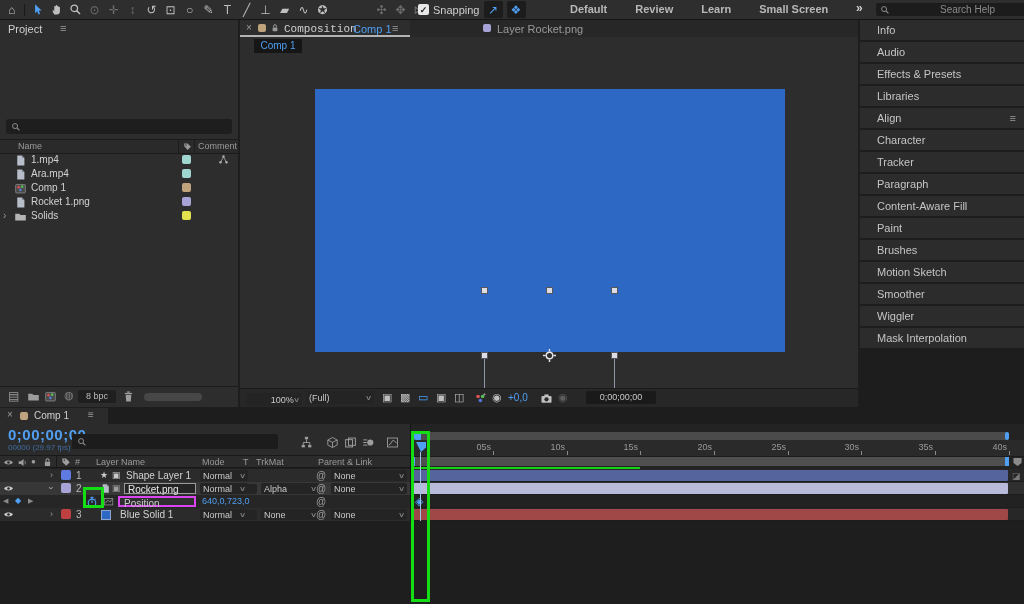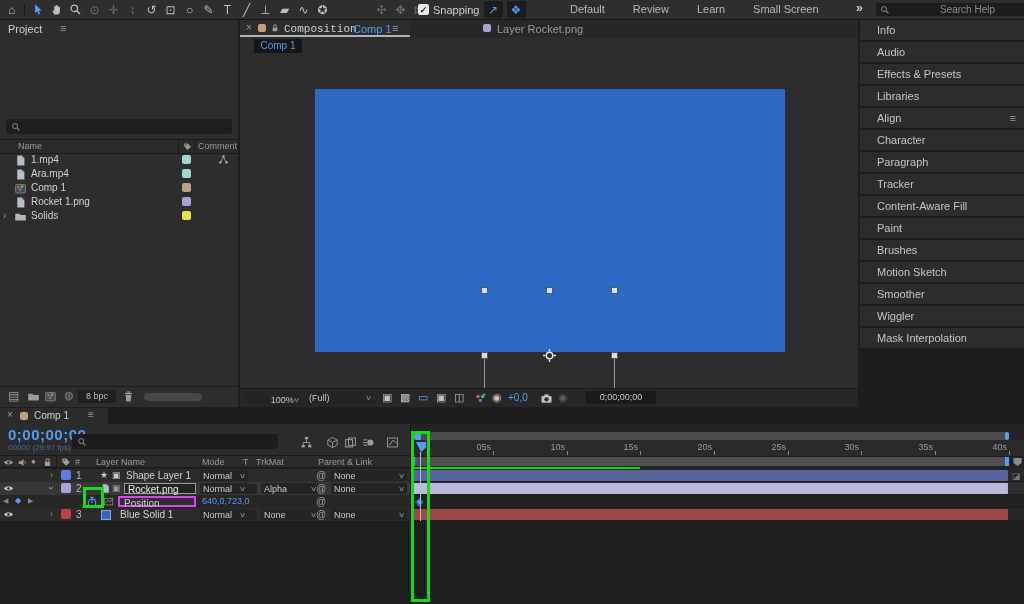--- a/index.html
+++ b/index.html
@@ -22,21 +22,21 @@
   .rowtxt{position:absolute;top:1px;font-size:10px;color:#d2d2d2;white-space:nowrap;}
   .tick-label{position:absolute;width:32px;text-align:right;font-size:9px;color:#9a9a9a;top:2px;}
   .tickmark{position:absolute;width:1px;height:4px;background:#8a8a8a;bottom:1px;}
   .handle{position:absolute;width:7px;height:7px;background:#dcdce4;border:1px solid #55565e;box-sizing:border-box;}
   .annot{position:absolute;border:3px solid #14dd14;box-sizing:border-box;pointer-events:none;}
   .stackrow{height:20px;background:#2c2c2c;font-size:11px;color:#c5c5c5;line-height:20px;
             padding-left:17px;position:relative;}
   input.searchbox{background:transparent;border:none;outline:none;color:#bdbdbd;font-size:10px;
             font-family:"Liberation Sans",sans-serif;width:100%;margin-left:44px;}
   input.searchbox::placeholder{color:#8b8b8b;}
-  .ws{font-size:11px;color:#b8b8b8;padding:0 14px;line-height:19px;}
+  .ws{font-size:11px;color:#b8b8b8;padding:0 14px;line-height:19px;font-weight:bold;}
 </style>
 </head>
 <body>
 
 <div id="app">
 
   <svg width="0" height="0" style="position:absolute" aria-hidden="true">
     <defs>
       <symbol id="i-mag" viewBox="0 0 16 16">
           <circle cx="6.5" cy="6.5" r="4" fill="none" stroke="currentColor" stroke-width="1.6"></circle>
@@ -381,22 +381,22 @@
     </div>
   </section>
 
   <aside class="abs" style="left:860px;top:20px;width:164px;height:328px;display:flex;flex-direction:column;gap:2px;background:#1d1d1d;">
     <div class="stackrow">Info</div>
     <div class="stackrow">Audio</div>
     <div class="stackrow">Effects &amp; Presets</div>
     <div class="stackrow">Libraries</div>
     <div class="stackrow"><span>Align</span><span class="abs" style="right:8px;top:0;color:#9a9a9a;">≡</span></div>
     <div class="stackrow">Character</div>
+    <div class="stackrow">Tracker</div>
     <div class="stackrow">Paragraph</div>
-    <div class="stackrow">Tracker</div>
     <div class="stackrow">Content-Aware Fill</div>
     <div class="stackrow">Paint</div>
     <div class="stackrow">Brushes</div>
     <div class="stackrow">Motion Sketch</div>
     <div class="stackrow">Smoother</div>
     <div class="stackrow">Wiggler</div>
     <div class="stackrow">Mask Interpolation</div>
   </aside>
 
   <section class="abs" style="left:0;top:408px;width:1024px;height:196px;background:#1f1f1f;">

